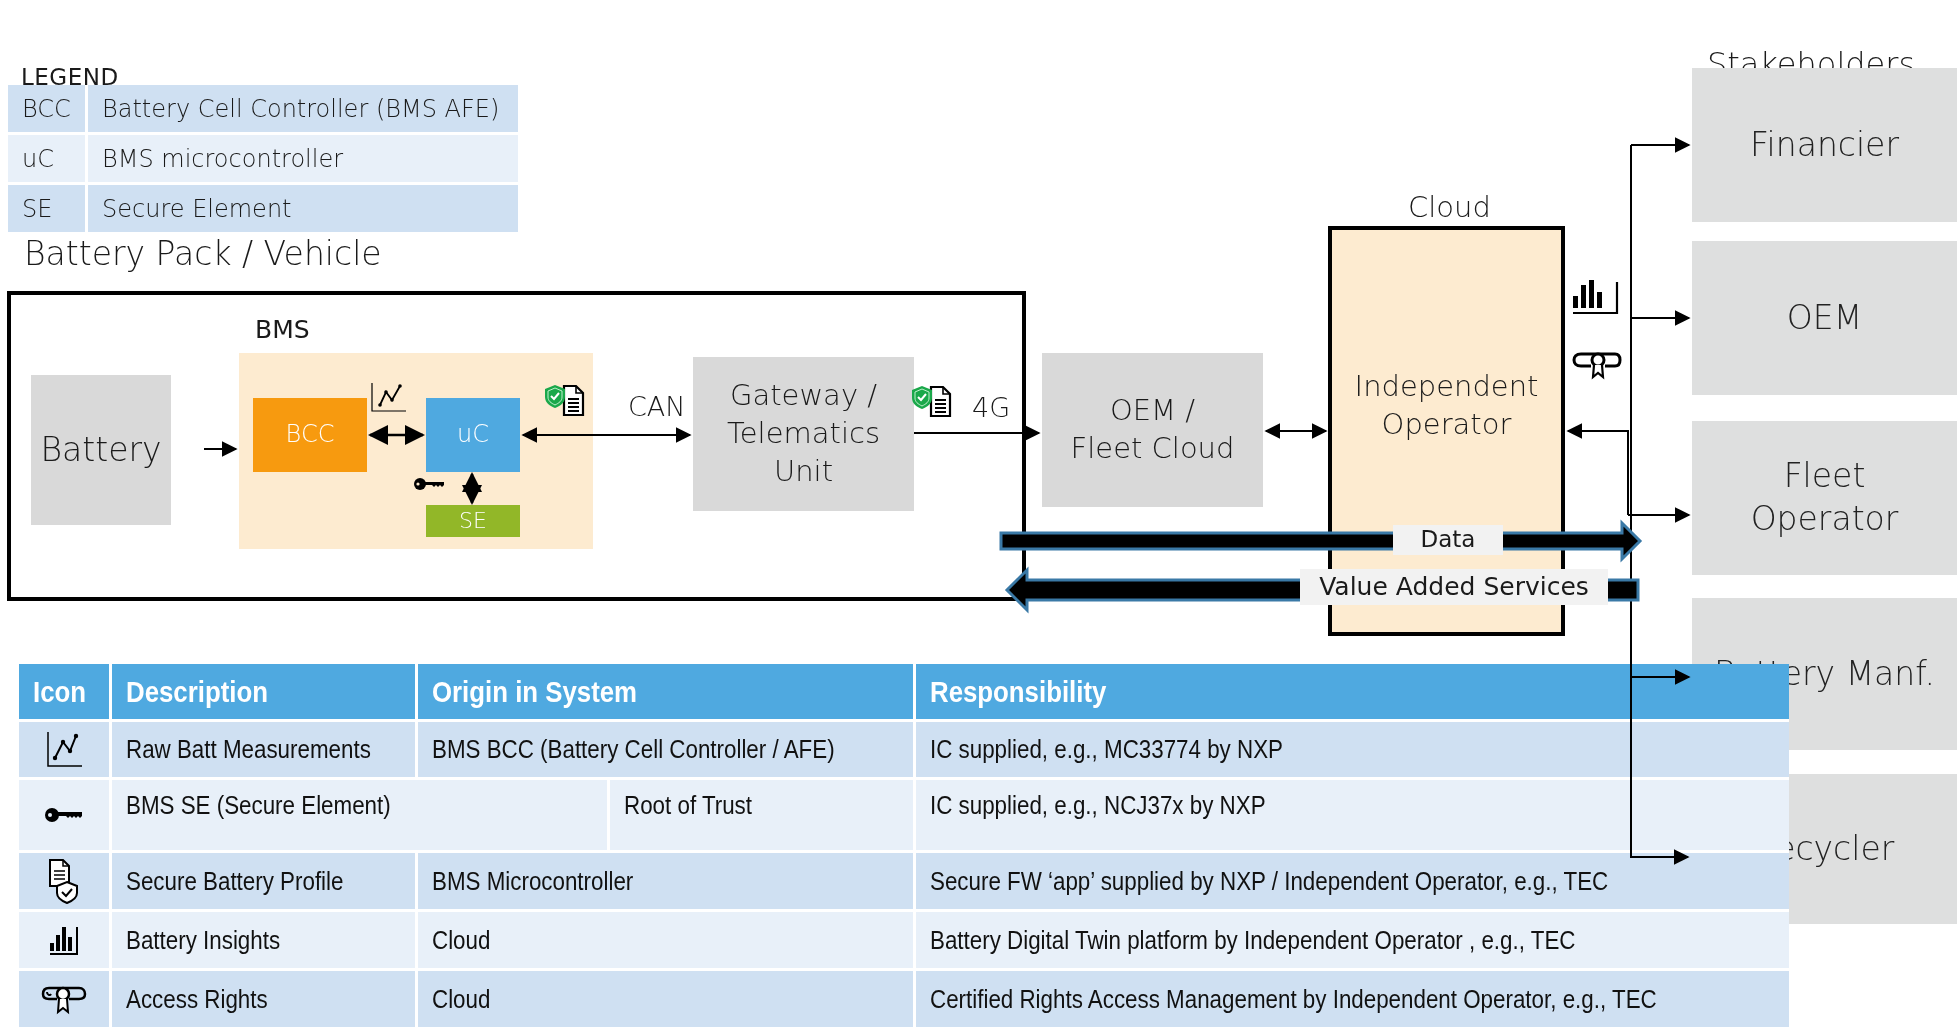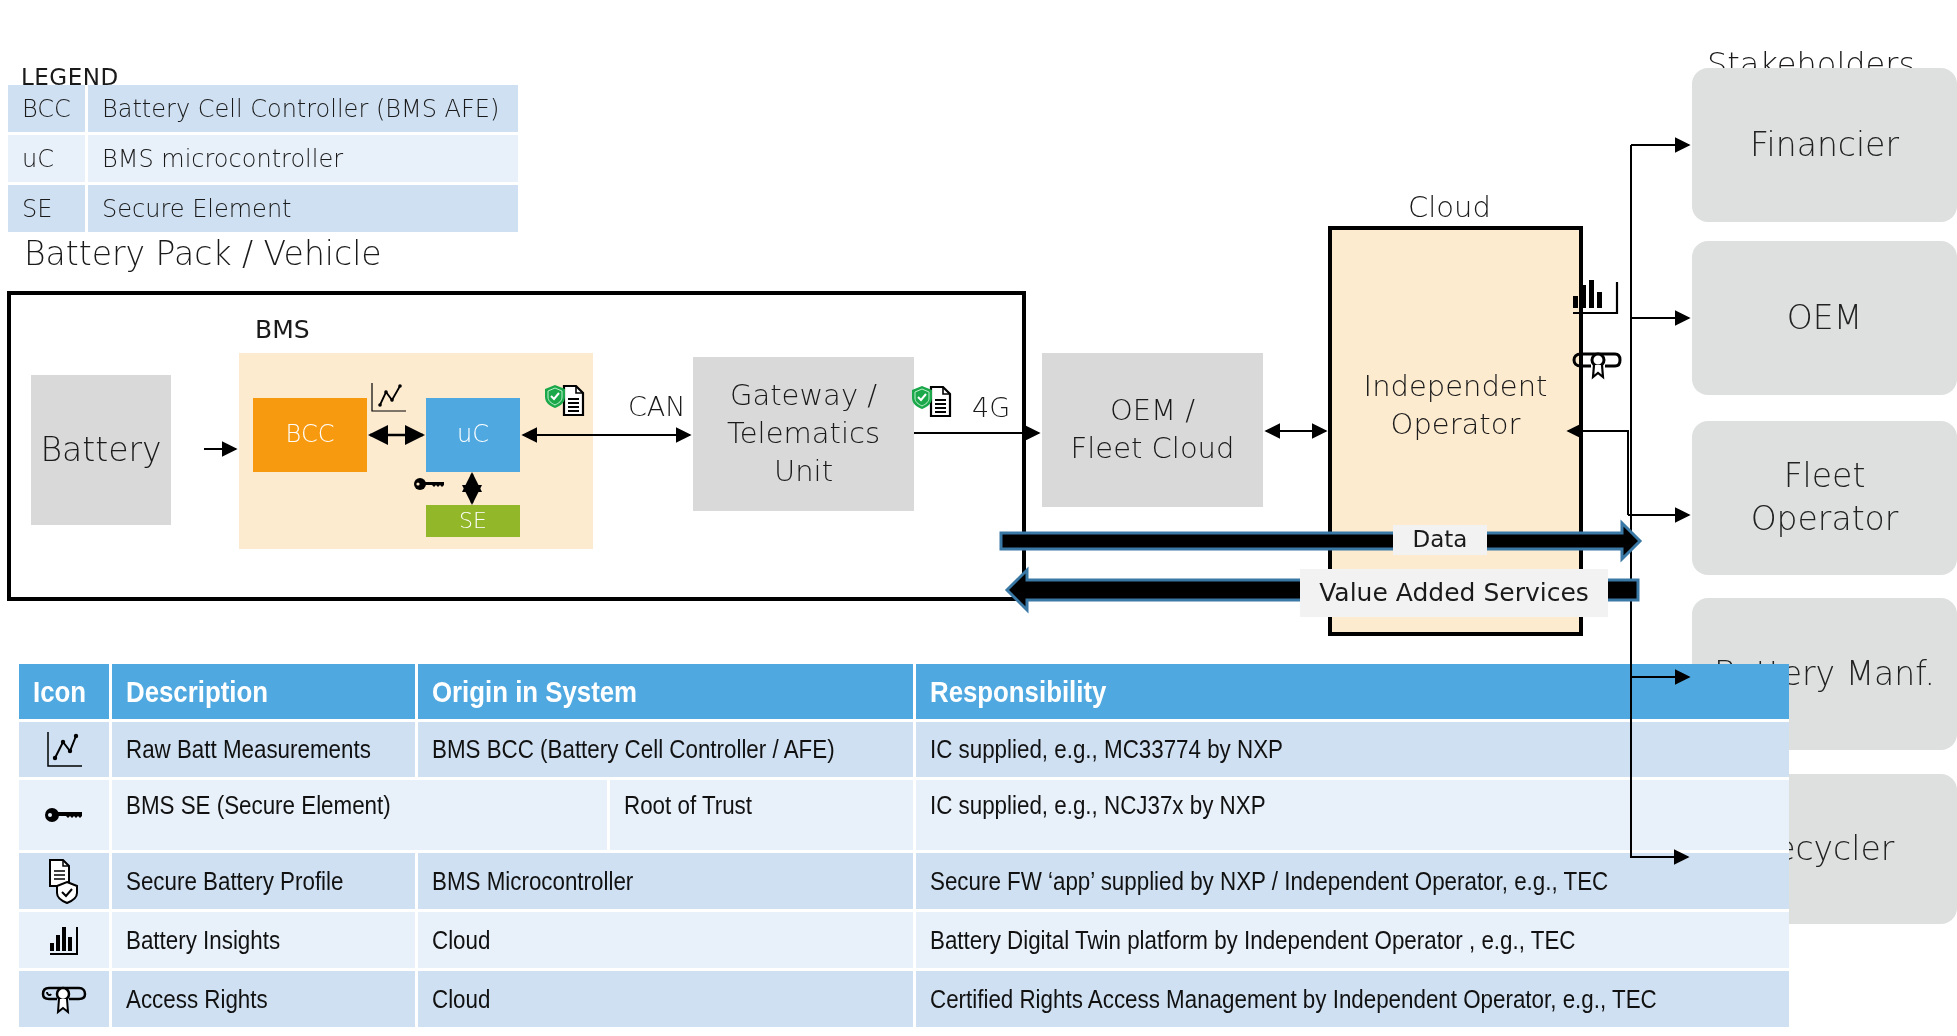--- a/index.html
+++ b/index.html
@@ -1,20 +1,20 @@
 <!DOCTYPE html>
 <html><head>
 <meta charset="utf-8">
 <style>
   html,body{margin:0;padding:0;background:#ffffff;}
   body{width:1957px;height:1036px;position:relative;overflow:hidden;font-family:"DejaVu Sans","Liberation Sans",sans-serif;color:#1a1a1a;}
   .abs{position:absolute;}
   .box{position:absolute;display:flex;align-items:center;justify-content:center;text-align:center;box-sizing:border-box;line-height:1.3;}
   .gray{background:#d9d9d9;}
-  .stake{background:#dedfdf;font-size:33px;font-weight:300;color:#222;border-radius:16px;}
+  .stake{background:#dedfdf;font-size:33px;font-weight:300;color:#222;}
   svg.overlay{position:absolute;left:0;top:0;pointer-events:none;}
   
   .legend{position:absolute;left:8px;top:85px;width:510px;}
   .legend-title{position:absolute;left:21px;top:64px;font-size:23px;letter-spacing:0.5px;}
   .lg-row{display:flex;height:47px;margin-bottom:3px;font-size:24px;font-weight:300;align-items:center;}
   .lg-row .c1{width:80px;padding-left:14px;height:100%;display:flex;align-items:center;box-sizing:border-box;border-right:3px solid #fff;}
   .lg-row .c2{flex:1;padding-left:14px;height:100%;display:flex;align-items:center;}
   .lg-row.dark{background:#cfe0f2;}
   .lg-row.light{background:#e8f0f9;}
   
@@ -72,21 +72,21 @@
 
 <div class="box gray" style="left:693px;top:357px;width:221px;height:154px;font-size:29px;font-weight:300;padding:0 32px;">
   <span>Gateway / Telematics Unit</span>
 </div>
 <div class="abs" style="left:972px;top:392px;font-size:27px;font-weight:300;">4G</div>
 
 <div class="box gray" style="left:1042px;top:353px;width:221px;height:154px;font-size:29px;font-weight:300;padding:0 28px;">
   <span>OEM / Fleet Cloud</span>
 </div>
 <div class="abs" style="left:1408px;top:190px;font-size:29px;font-weight:300;">Cloud</div>
-<div class="box" style="left:1328px;top:226px;width:255px;height:410px;background:#fdebd0;border:4px solid #000;font-size:29px;font-weight:300;padding:0 25px 50px;">
+<div class="box" style="left:1328px;top:226px;width:237px;height:410px;background:#fdebd0;border:4px solid #000;font-size:29px;font-weight:300;padding:0 25px 50px;">
   <span>Independent Operator</span>
 </div>
 
 <div class="abs" style="left:1707px;top:16px;font-size:32px;font-weight:300;margin-top:29px;">Stakeholders</div>
 <div class="box stake" style="left:1692px;top:68px;width:265px;height:154px;">
   <span>Financier</span>
 </div>
 <div class="box stake" style="left:1692px;top:241px;width:265px;height:154px;">
   <span>OEM</span>
 </div>
@@ -295,18 +295,18 @@
   </g>
 
   <g transform="translate(1573,352)">
     <path d="M8 2 H42 C46 2 47 5 47 8 C47 11 46 14 42 14 H32" fill="none" stroke="#000" stroke-width="3"></path>
     <path d="M8 2 C3 2 1 5 1 8 C1 11 3 14 8 14 H18" fill="none" stroke="#000" stroke-width="3"></path>
     <circle cx="25" cy="8" r="6" fill="#fff" stroke="#000" stroke-width="3"></circle>
     <path d="M21 13 L20 25 L25 21 L30 25 L29 13" fill="#fff" stroke="#000" stroke-width="2.2"></path>
   </g>
 </svg>
 
-<div class="box" style="left:1393px;top:525px;width:94px;height:30px;background:#f2f2f2;font-size:23px;">
+<div class="box" style="left:1393px;top:525px;width:110px;height:30px;background:#f2f2f2;font-size:23px;">
   <span>Data</span>
 </div>
-<div class="box" style="left:1300px;top:569px;width:308px;height:48px;background:#f2f2f2;font-size:25px;">
+<div class="box" style="left:1300px;top:569px;width:308px;height:36px;background:#f2f2f2;font-size:25px;">
   <span>Value Added Services</span>
 </div>
 
 </body></html>

